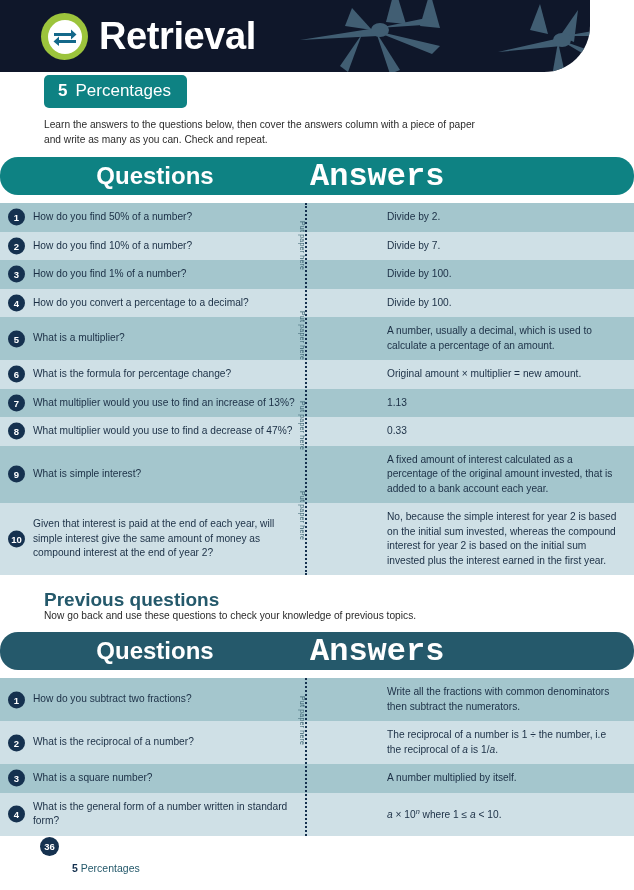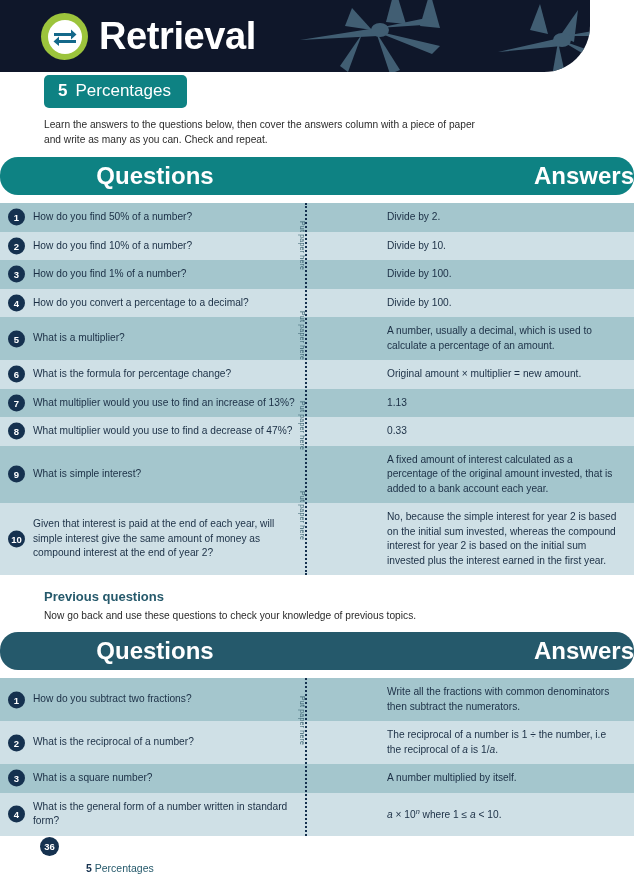--- a/index.html
+++ b/index.html
@@ -61,22 +61,22 @@
     position:absolute;left:0;width:634px;height:38px;
     display:flex;align-items:center;border-radius:18px;
   }
   .sec-head.teal{background:#0e8283;}
   .sec-head.slate{background:#25596b;}
   .sec-head-q{
     position:absolute;left:0;width:310px;text-align:center;
     color:#fff;font-size:24px;font-weight:bold;
   }
   .sec-head-a{
-    position:absolute;left:310px;width:324px;text-align:right;
-    color:#fff;font-size:24px;font-weight:bold;
+    position:absolute;left:310px;width:324px;text-align:left;
+    color:#fff;font-size:32px;font-weight:bold;font-family:Liberation Mono, monospace;
   }
 
   .table{position:absolute;left:0;width:634px;}
 
   .row{position:relative;display:flex;width:634px;}
   .row .qcell{
     width:310px;box-sizing:border-box;
     padding:7px 14px 7px 33px;
     display:flex;align-items:center;
     position:relative;
@@ -110,31 +110,31 @@
   .paper-label{
     position:absolute;left:306px;
     font-size:7px;color:#38606e;letter-spacing:0.2px;
     transform:rotate(90deg);transform-origin:left top;
     white-space:nowrap;
   }
 
   
   .prev-title{
     position:absolute;left:44px;
-    font-size:13px;font-weight:bold;color:#25596b;
+    font-size:19px;font-weight:bold;color:#25596b;
   }
   .prev-sub{
     position:absolute;left:44px;
     font-size:10.2px;color:#2b2b2b;
   }
 
   
   .footer{
     position:absolute;left:40px;bottom:16px;
-    display:flex;align-items:center;gap:27px;
+    display:flex;align-items:center;gap:13px;
   }
   .footer-page{
     width:19px;height:19px;border-radius:50%;
     background:#15314f;color:#fff;
     font-size:9.5px;font-weight:bold;
     display:flex;align-items:center;justify-content:center;
   }
   .footer-text{font-size:10.5px;color:#25596b;margin-top:44px;}
   .footer-text b{color:#15314f;}
   i{font-style:italic;}
@@ -200,21 +200,21 @@
         <div class="atext">Divide by 2.</div>
       </div>
     </div>
     <div class="row light">
       <div class="qcell">
         <div class="badge">2</div>
         <div class="qtext">How do you find 10% of a number?</div>
       </div>
       <div class="gap"></div>
       <div class="acell">
-        <div class="atext">Divide by 10.</div>
+        <div class="atext">Divide by 7.</div>
       </div>
     </div>
     <div class="row dark">
       <div class="qcell">
         <div class="badge">3</div>
         <div class="qtext">How do you find 1% of a number?</div>
       </div>
       <div class="gap"></div>
       <div class="acell">
         <div class="atext">Divide by 100.</div>

